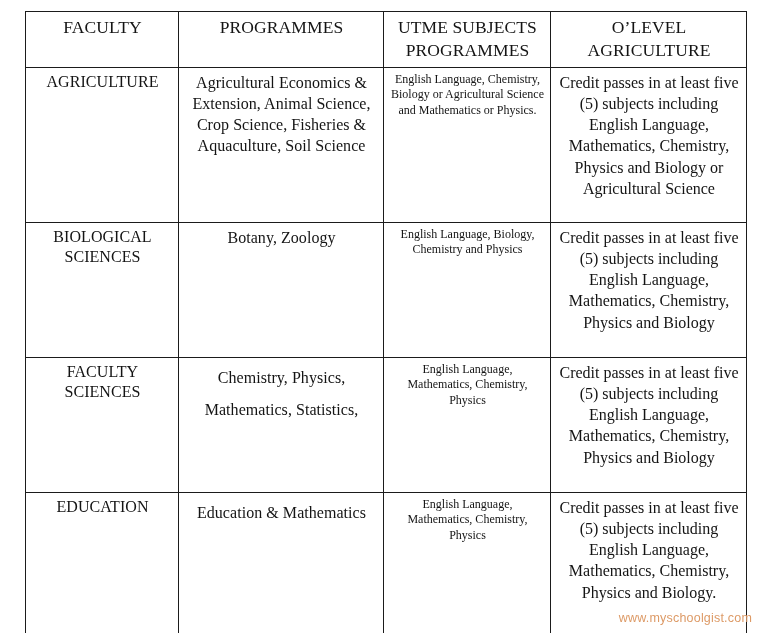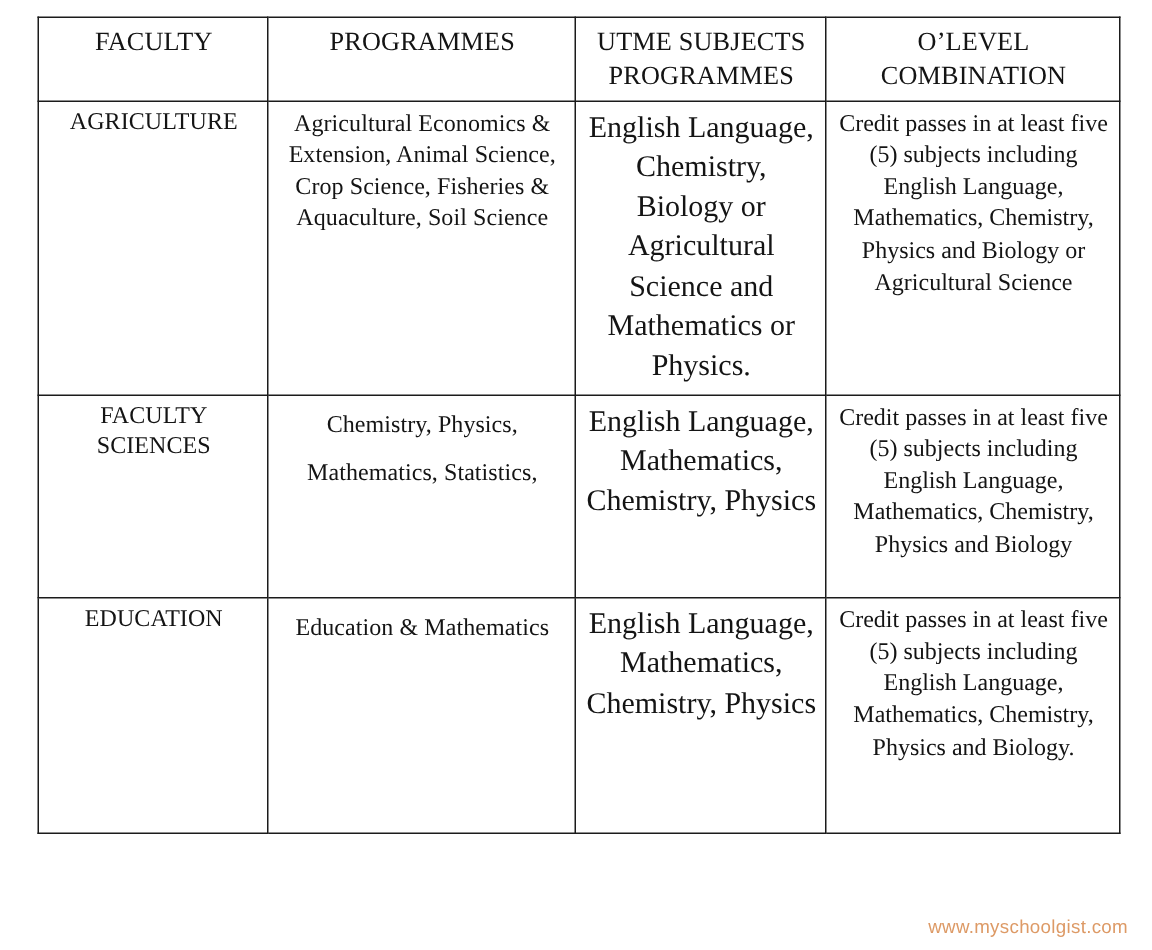--- a/index.html
+++ b/index.html
@@ -70,21 +70,21 @@
   .cell-programme {
     font-weight: bold;
     font-size: 16px;
     line-height: 1.33;
     letter-spacing: 0.05px;
   }
   .cell-programme.loose {
     line-height: 2.0;
   }
   .cell-utme {
-    font-size: 20px;
+    font-size: 12px;
     line-height: 1.33;
   }
   .cell-olevel {
     font-size: 16px;
     line-height: 1.33;
   }
 
   
   tr.row-agriculture td { height: 145px; }
   tr.row-biological  td { height: 125px; }
@@ -113,32 +113,38 @@
       <col class="c1">
         <col class="c2">
         <col class="c3">
         <col class="c4">
     </colgroup>
     <thead>
       <tr>
         <th class="hdr-cell">FACULTY</th>
         <th class="hdr-cell">PROGRAMMES</th>
         <th class="hdr-cell">UTME SUBJECTS PROGRAMMES</th>
-        <th class="hdr-cell">O’LEVEL COMBINATION</th>
+        <th class="hdr-cell">O’LEVEL AGRICULTURE</th>
       </tr>
     </thead>
     <tbody>
 
       <tr class="row-agriculture">
         <td class="cell-faculty">AGRICULTURE</td>
         <td class="cell-programme">Agricultural Economics &amp; Extension, Animal Science, Crop Science, Fisheries &amp; Aquaculture, Soil Science</td>
         <td class="cell-utme">English Language, Chemistry, Biology or Agricultural Science and Mathematics or Physics.</td>
         <td class="cell-olevel">Credit passes in at least five (5) subjects including English Language, Mathematics, Chemistry, Physics and Biology or Agricultural Science</td>
       </tr>
 
+      <tr class="row-biological">
+        <td class="cell-faculty">BIOLOGICAL SCIENCES</td>
+        <td class="cell-programme">Botany, Zoology</td>
+        <td class="cell-utme">English Language, Biology, Chemistry and Physics</td>
+        <td class="cell-olevel">Credit passes in at least five (5) subjects including English Language, Mathematics, Chemistry, Physics and Biology</td>
+      </tr>
 
       <tr class="row-physical">
         <td class="cell-faculty">FACULTY SCIENCES</td>
         <td class="cell-programme loose">Chemistry, Physics, Mathematics, Statistics,</td>
         <td class="cell-utme">English Language, Mathematics, Chemistry, Physics</td>
         <td class="cell-olevel">Credit passes in at least five (5) subjects including English Language, Mathematics, Chemistry, Physics and Biology</td>
       </tr>
 
       <tr class="row-education">
         <td class="cell-faculty">EDUCATION</td>

